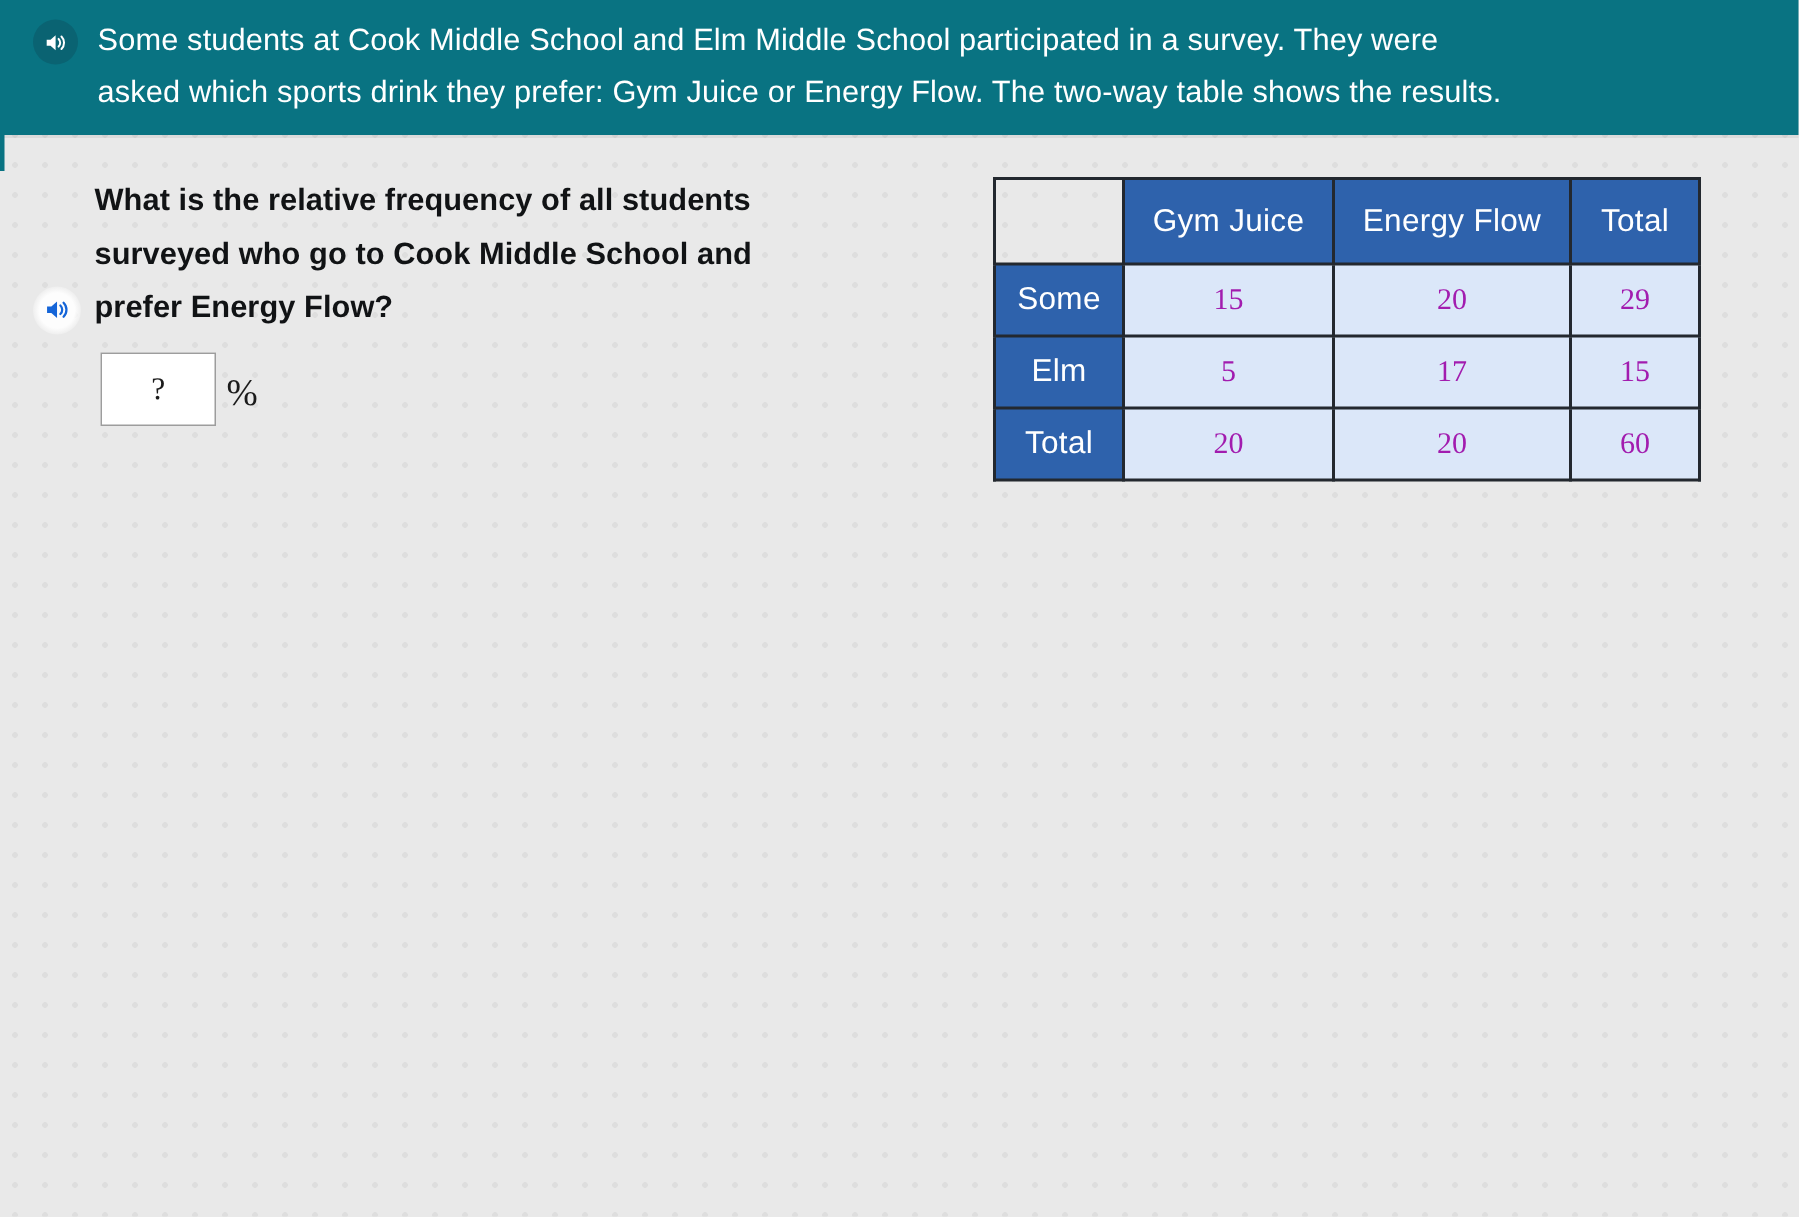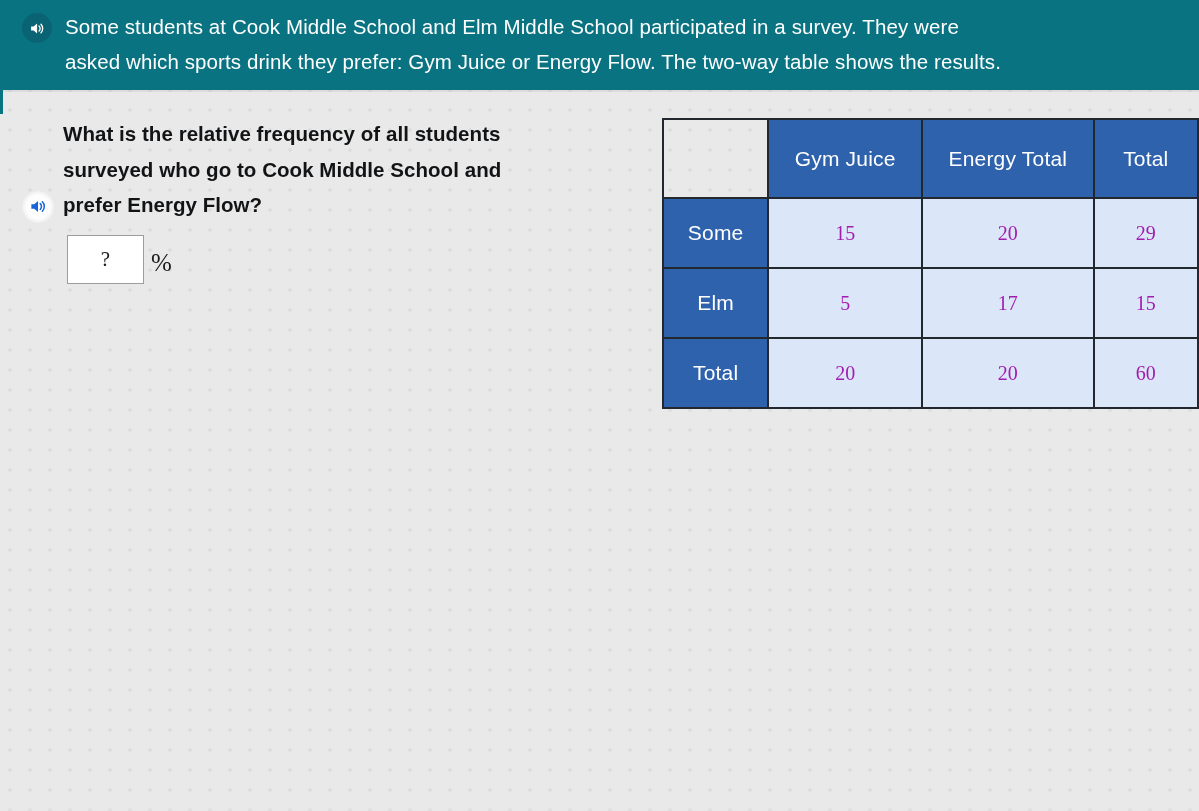--- a/index.html
+++ b/index.html
@@ -152,21 +152,21 @@
     top: 118px;
   }
   table.twoway {
     border-collapse: collapse;
     table-layout: fixed;
   }
   table.twoway td {
     border: 2px solid #23282f;
     text-align: center;
     vertical-align: middle;
-    padding: 11px;
+    padding: 0;
   }
   td.corner-blank {
     border: none;
     background: transparent;
     width: 84px;
     height: 55px;
   }
   td.col-head {
     background: #2e62ac;
     color: #ffffff;
@@ -238,21 +238,21 @@
       <div class="percent-sign">%</div>
     </div>
   </div>
 
   <div class="twoway-table-wrap">
     <table class="twoway">
       <tbody>
         <tr>
           <td class="corner-blank"></td>
           <td class="col-head w-gym">Gym Juice</td>
-          <td class="col-head w-energy">Energy Total</td>
+          <td class="col-head w-energy">Energy Flow</td>
           <td class="col-head w-total">Total</td>
         </tr>
         <tr>
           <td class="row-head">Some</td>
           <td class="data-cell w-gym">15</td>
           <td class="data-cell w-energy">20</td>
           <td class="data-cell w-total">29</td>
         </tr>
         <tr>
           <td class="row-head">Elm</td>

